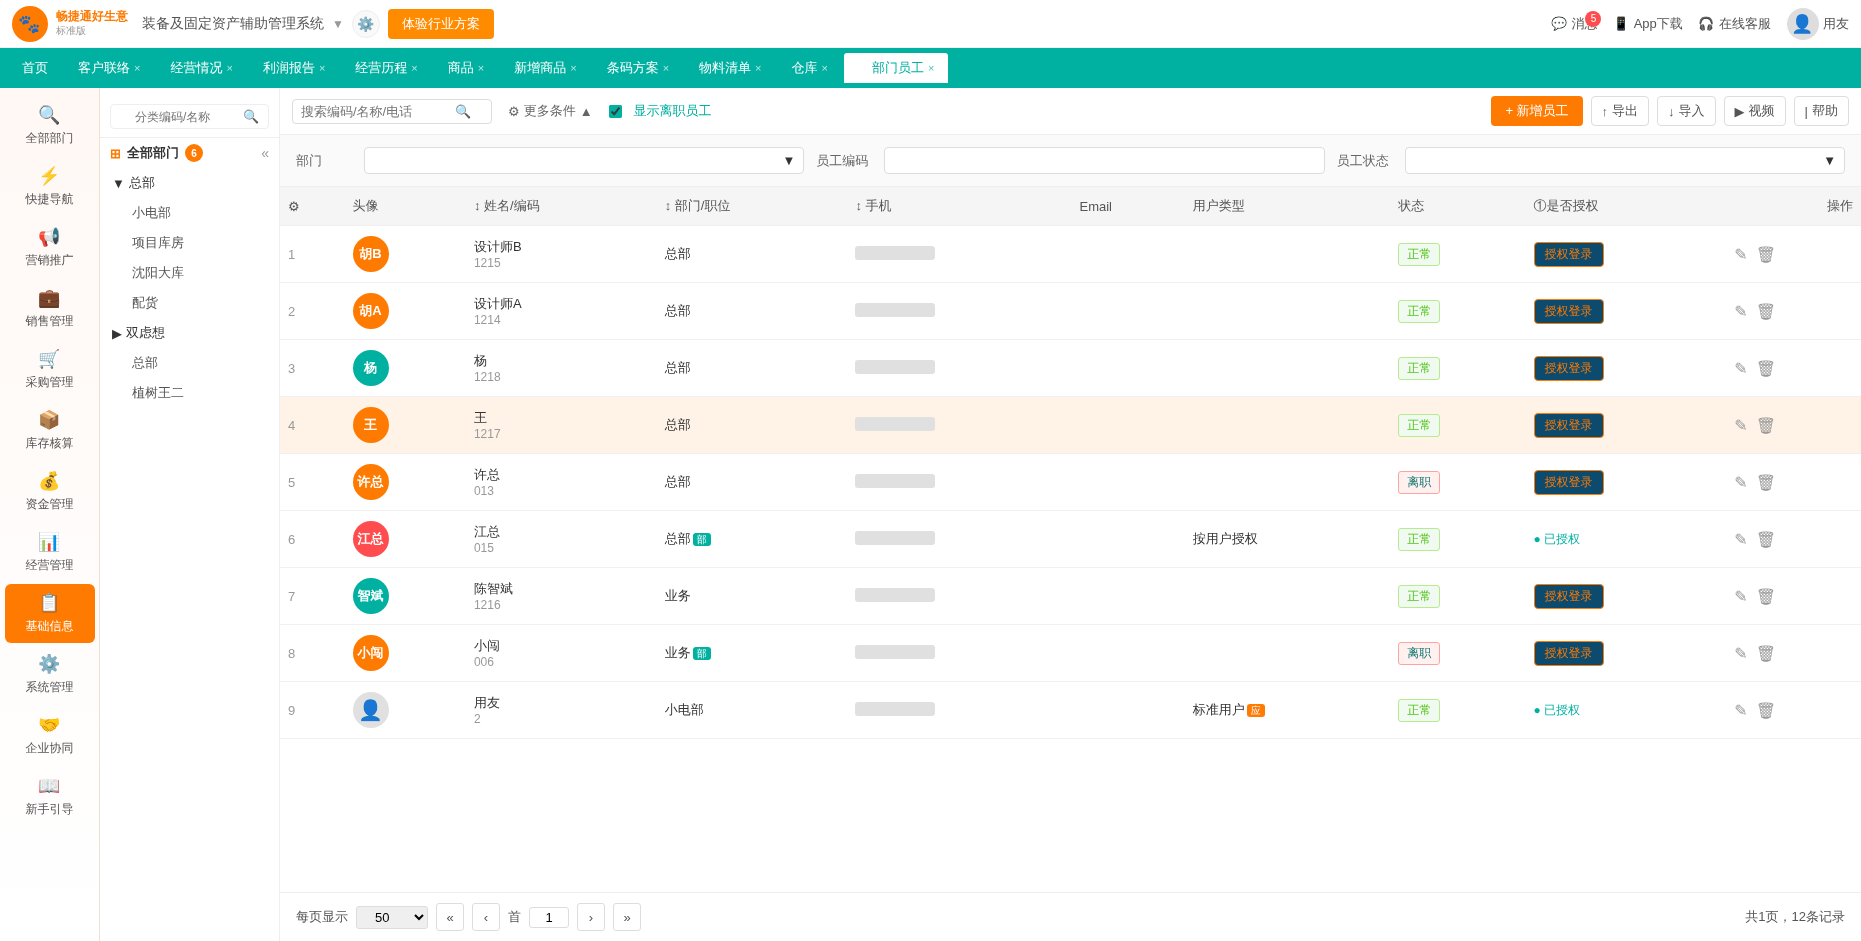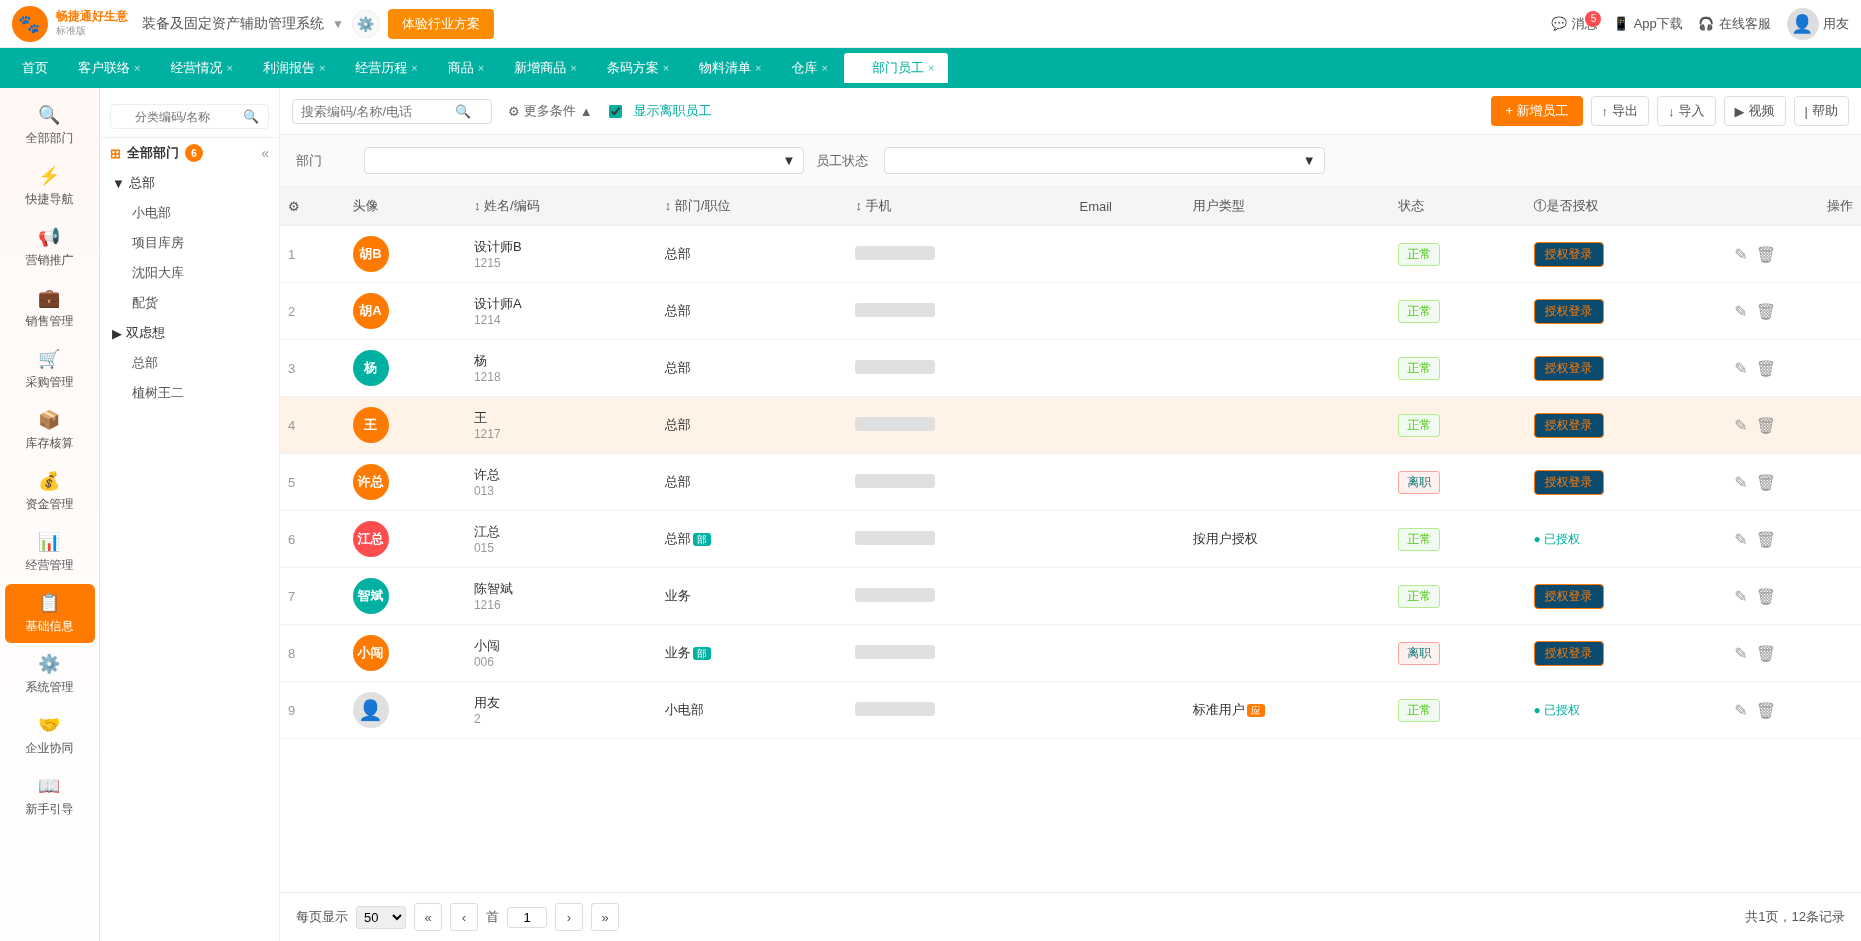--- a/index.html
+++ b/index.html
@@ -368,21 +368,21 @@
       padding: 10px 16px;
       border-top: 1px solid #eee;
       gap: 8px;
       font-size: 13px;
       color: #555;
       background: #fff;
     }
     .pagination .page-size-select {
       border: 1px solid #ddd;
       border-radius: 3px;
-      padding: 2px 3px;
+      padding: 2px 14px;
       font-size: 13px;
     }
     .page-btn {
       width: 28px; height: 28px;
       border: 1px solid #ddd;
       border-radius: 3px;
       background: #fff;
       cursor: pointer;
       display: flex; align-items: center; justify-content: center;
       font-size: 13px;
@@ -636,20 +636,24 @@
 
       <div class="filter-panel">
         <div class="filter-row">
           <span class="filter-label">部门</span>
           <div class="filter-select">
             <span></span>
             <span>▼</span>
           </div>
         </div>
         <div class="filter-row">
+          <span class="filter-label">员工编码</span>
+          <input class="filter-input" style="">
+        </div>
+        <div class="filter-row">
           <span class="filter-label">员工状态</span>
           <div class="filter-select">
             <span></span>
             <span>▼</span>
           </div>
         </div>
       </div>
 
       <div class="table-wrap">
         <table>

